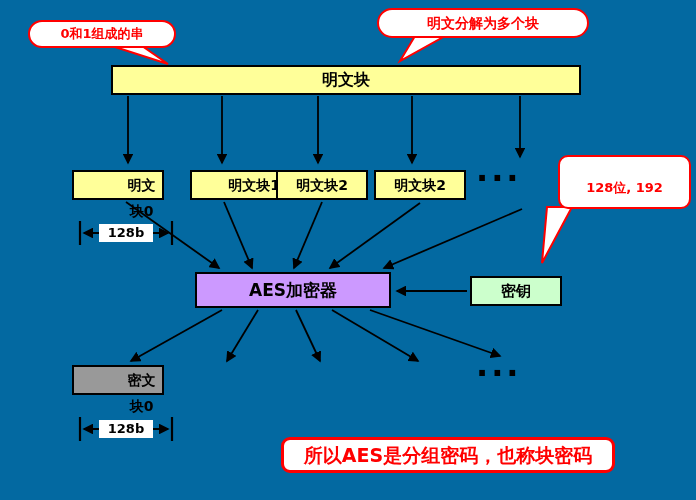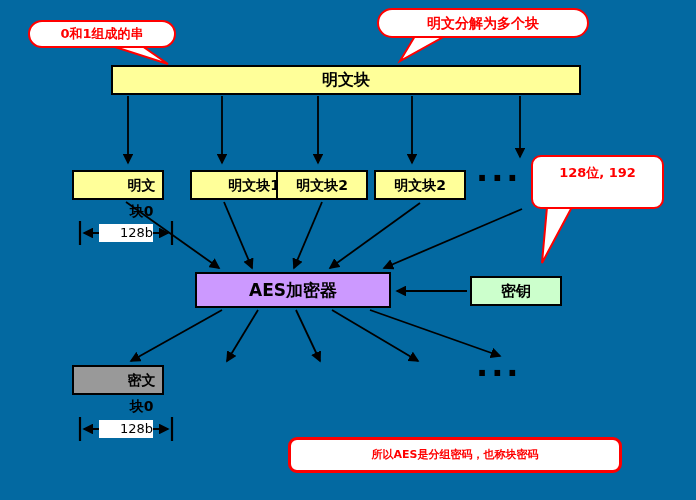--- a/index.html
+++ b/index.html
@@ -19,32 +19,32 @@
   .plain-bar   { left:75px;  top:65px;  width:470px; height:30px; background:#ffff99; font-size:16px; line-height:26px;margin-left:36px; }
   .pblock      { top:170px; width:92px; height:30px; background:#ffff99; font-size:14px; line-height:26px; }
   .cblock      { top:365px; width:92px; height:30px; background:#999999; font-size:14px; line-height:26px; }
   .p0,.c0 { left:72px;padding-left:47px; }  .p1,.c1 { left:190px;text-align:right; }  .p2,.c2 { left:276px; }  .p3,.c3 { left:374px; }
 
   .aes-box { left:195px; top:272px; width:196px; height:36px; background:#cc99ff; font-size:17px; line-height:32px; }
   .key-box { left:470px; top:276px; width:92px;  height:30px; background:#ccffcc; font-size:15px; line-height:26px; }
 
   .callout-bits  { left:28px;  top:20px;  width:148px; height:28px; border-radius:14px; font-size:13px; line-height:24px; }
   .callout-split { left:377px; top:8px;   width:212px; height:30px; border-radius:15px; font-size:14px; line-height:26px; }
-  .callout-keysize { left:531px; top:155px; width:133px; height:54px; border-radius:10px;
-                     font-size:13px; line-height:21px; padding-top:5px; }
-  .callout-conclusion { left:288px; top:437px; width:334px; height:36px; border-radius:9px;
-                        border-width:3px; font-size:11px; line-height:30px; }
+  .callout-keysize { left:558px; top:155px; width:133px; height:54px; border-radius:10px;
+                     font-size:13px; line-height:21px; padding-top:20px; }
+  .callout-conclusion { left:281px; top:437px; width:334px; height:36px; border-radius:9px;
+                        border-width:3px; font-size:19px; line-height:30px; }
 
   .ellipsis { position:absolute; z-index:2; color:#000000; font-weight:bold; font-size:32px;
               letter-spacing:3px; line-height:40px; height:40px; }
   .ellipsis-top    { left:476px; top:150px; }
   .ellipsis-bottom { left:476px; top:345px; }
 
   .measure-label { position:absolute; z-index:2; background:#ffffff; color:#000000;
-                   font-weight:normal; font-size:13px; text-align:right; width:54px; height:18px;
+                   font-weight:bold; font-size:13px; text-align:center; width:54px; height:18px;
                    line-height:18px; }
   .measure-label-top    { left:99px; top:224px; }
   .measure-label-bottom { left:99px; top:420px; }
 </style>
 </head>
 <body>
 
 <div class="stage">
 
   <svg class="overlay" width="696" height="500" viewBox="0 0 696 500">

